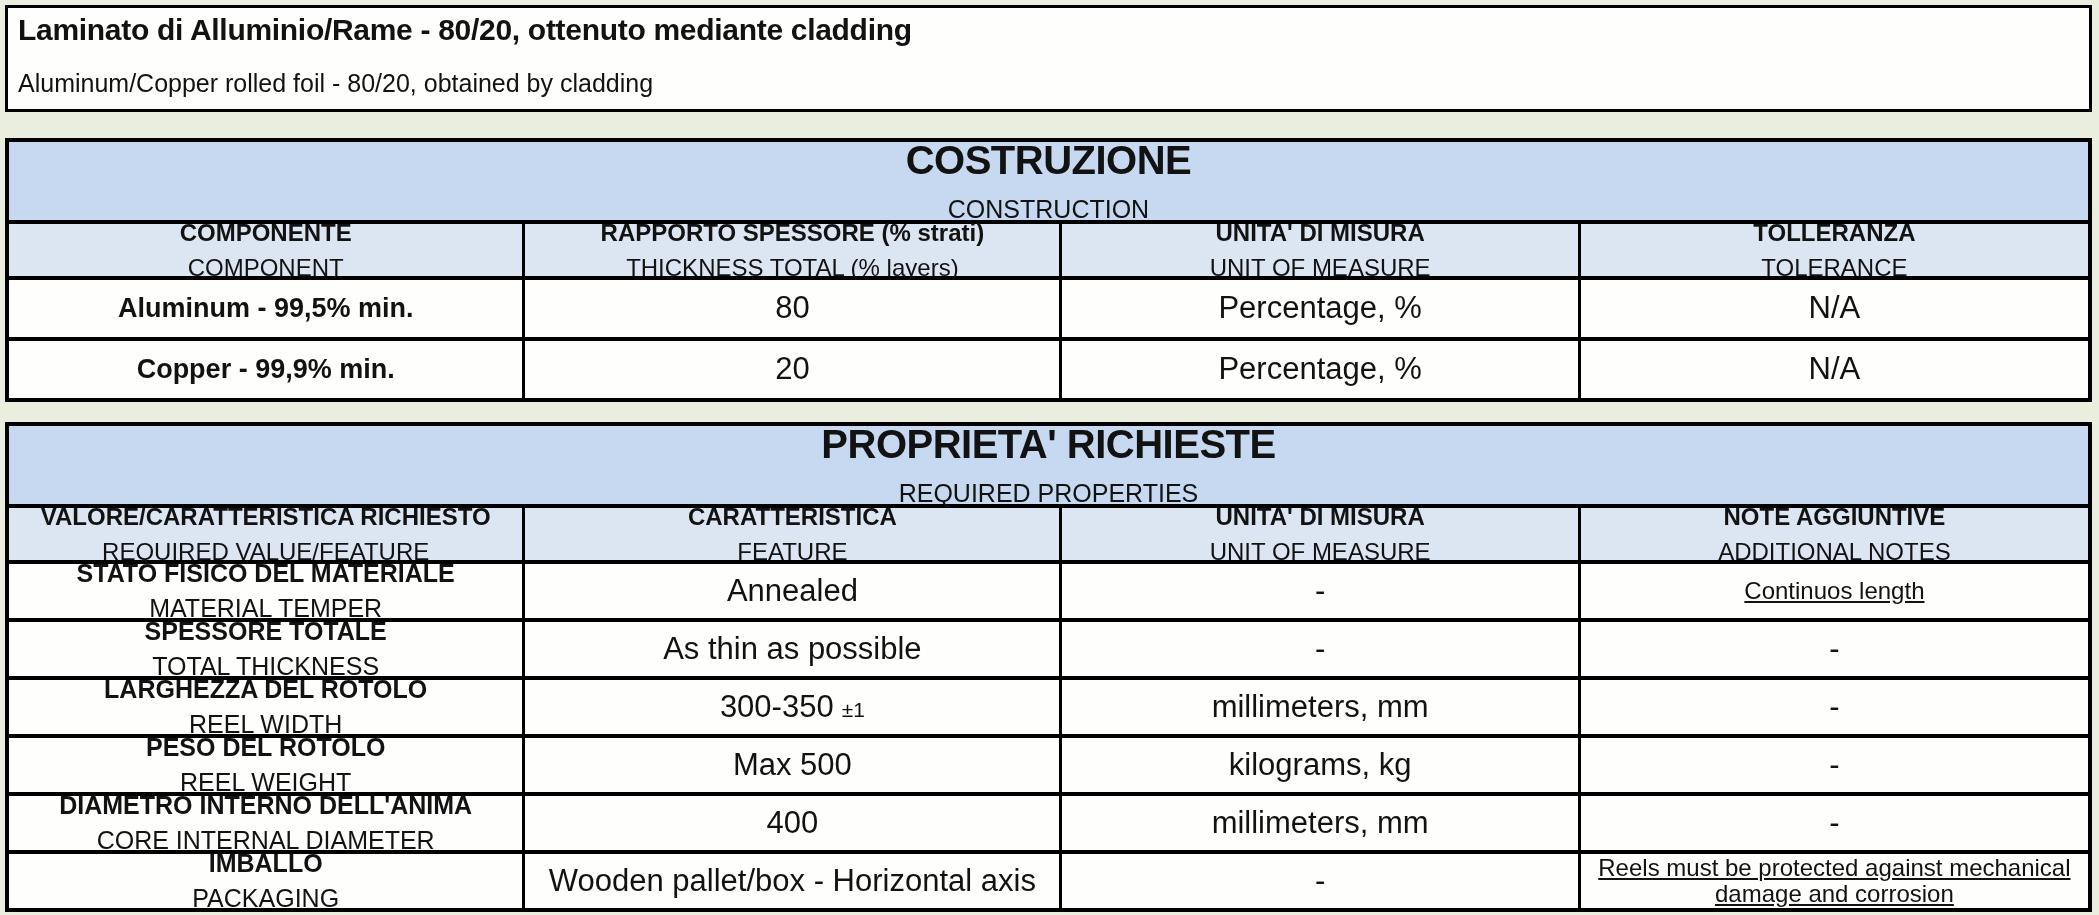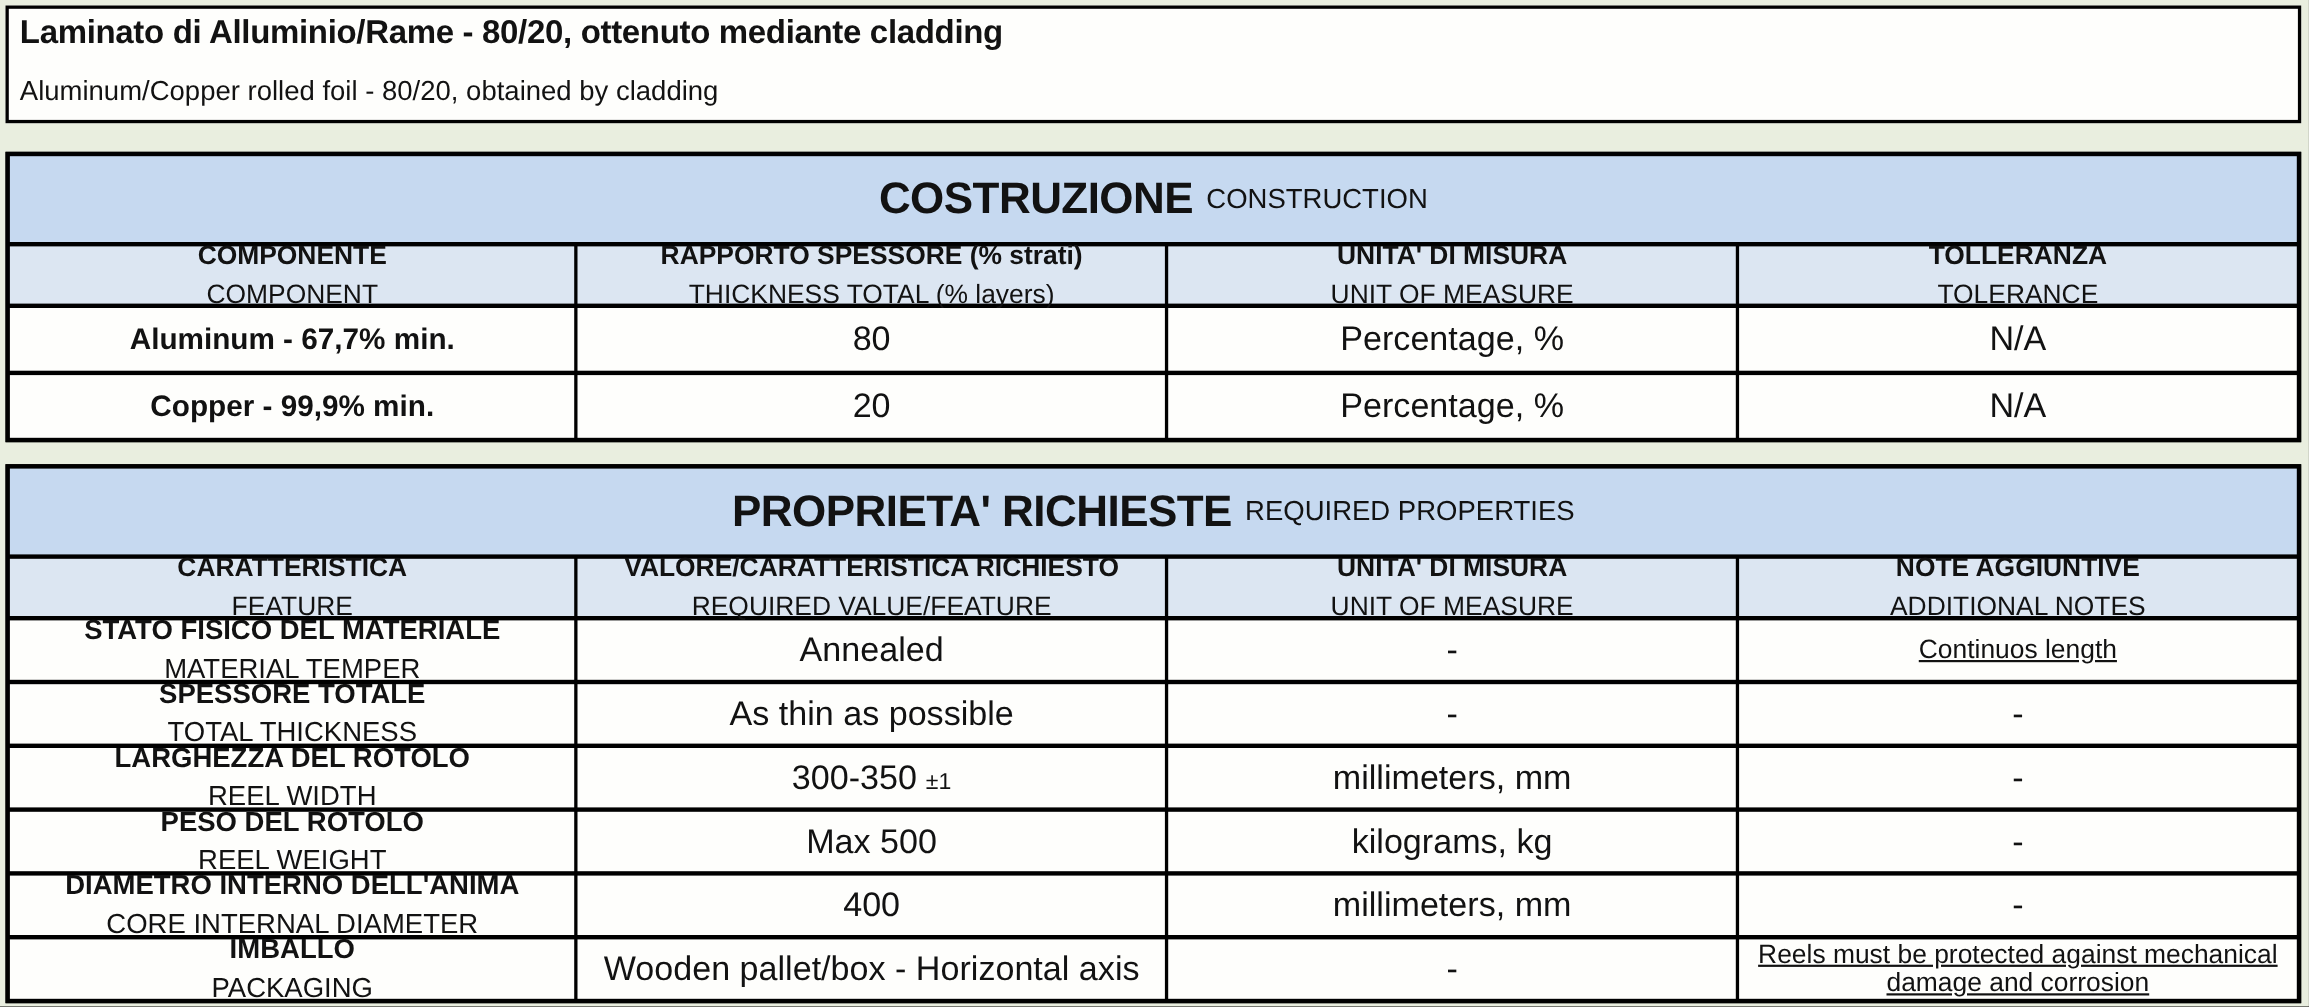--- a/index.html
+++ b/index.html
@@ -38,21 +38,21 @@
     column-gap:3px;row-gap:4px;
     background:var(--border);
     border:4px solid var(--border);
   }
   .t1{grid-template-rows:78px 52px 57px 57px;margin-bottom:20px;}
   .t2{grid-template-rows:78px 52px repeat(6,54px);}
 
   .band{
     grid-column:1 / -1;
     background:var(--band);
-    display:flex;flex-direction:row;align-items:center;justify-content:center;
+    display:flex;flex-direction:column;align-items:center;justify-content:center;
     gap:12px;
   }
   .band-title{font-size:40px;font-weight:bold;letter-spacing:-0.5px;}
   .band-sub{font-size:25px;}
 
   .cell{
     display:flex;flex-direction:column;align-items:center;justify-content:center;
     text-align:center;
     padding:2px 8px;
   }
@@ -97,21 +97,21 @@
         <div class="cell hcell">
           <div class="it">UNITA' DI MISURA</div>
           <div class="en">UNIT OF MEASURE</div>
         </div>
         <div class="cell hcell">
           <div class="it">TOLLERANZA</div>
           <div class="en">TOLERANCE</div>
         </div>
         <div class="cell dcell">
           <div class="valwrap">
-            <span class="val b">Aluminum - 67,7% min.</span>
+            <span class="val b">Aluminum - 99,5% min.</span>
           </div>
         </div>
         <div class="cell dcell">
           <div class="valwrap">
             <span class="val">80</span>
           </div>
         </div>
         <div class="cell dcell">
           <div class="valwrap">
             <span class="val">Percentage, %</span>
@@ -146,28 +146,28 @@
   </section>
 
   <section>
     <div class="grid t2">
       <div class="band">
         <div class="band-title">PROPRIETA' RICHIESTE</div>
         <div class="band-sub">REQUIRED PROPERTIES</div>
       </div>
 
     <div class="cell hcell">
+          <div class="it">VALORE/CARATTERISTICA RICHIESTO</div>
+          <div class="en">REQUIRED VALUE/FEATURE</div>
+        </div>
+        <div class="cell hcell">
           <div class="it">CARATTERISTICA</div>
           <div class="en">FEATURE</div>
         </div>
         <div class="cell hcell">
-          <div class="it">VALORE/CARATTERISTICA RICHIESTO</div>
-          <div class="en">REQUIRED VALUE/FEATURE</div>
-        </div>
-        <div class="cell hcell">
           <div class="it">UNITA' DI MISURA</div>
           <div class="en">UNIT OF MEASURE</div>
         </div>
         <div class="cell hcell">
           <div class="it">NOTE AGGIUNTIVE</div>
           <div class="en">ADDITIONAL NOTES</div>
         </div>
         <div class="cell dcell">
           <div class="it">STATO FISICO DEL MATERIALE</div>
           <div class="en">MATERIAL TEMPER</div>

